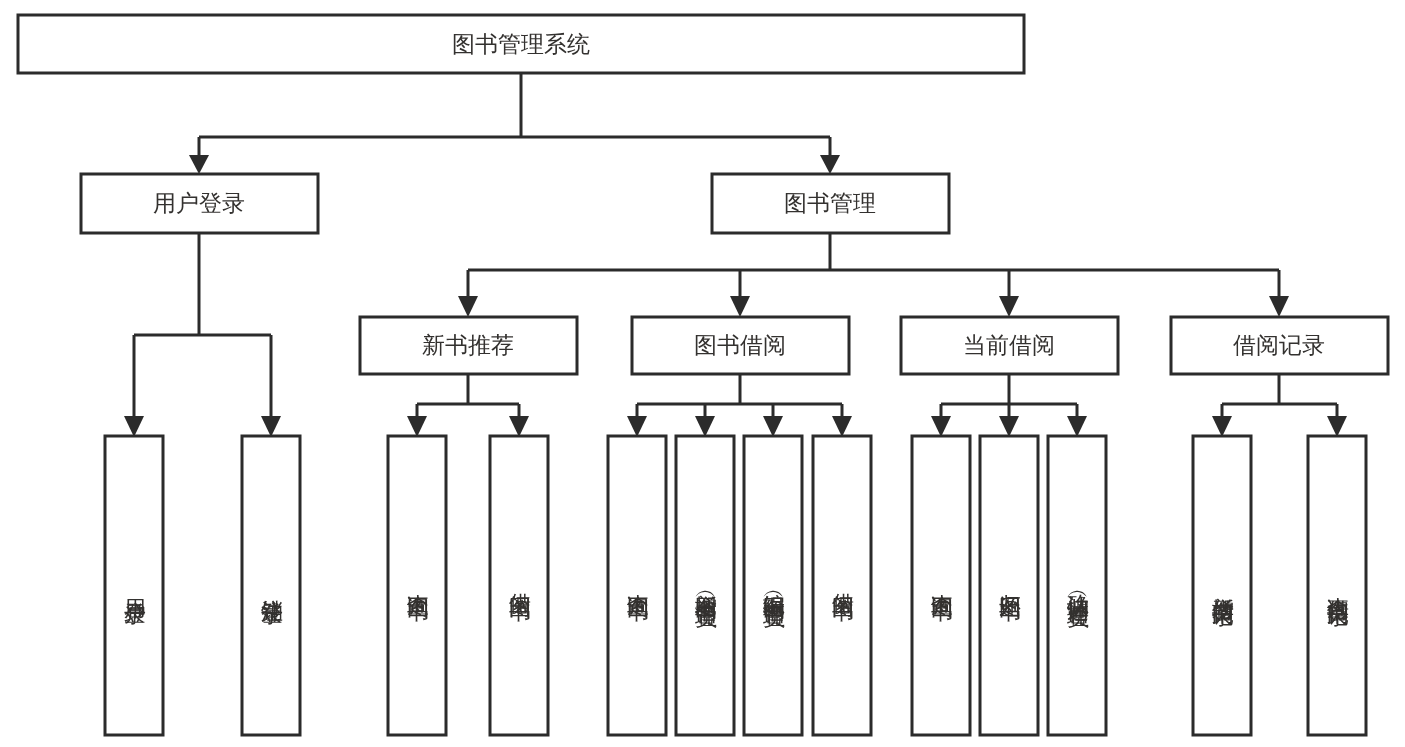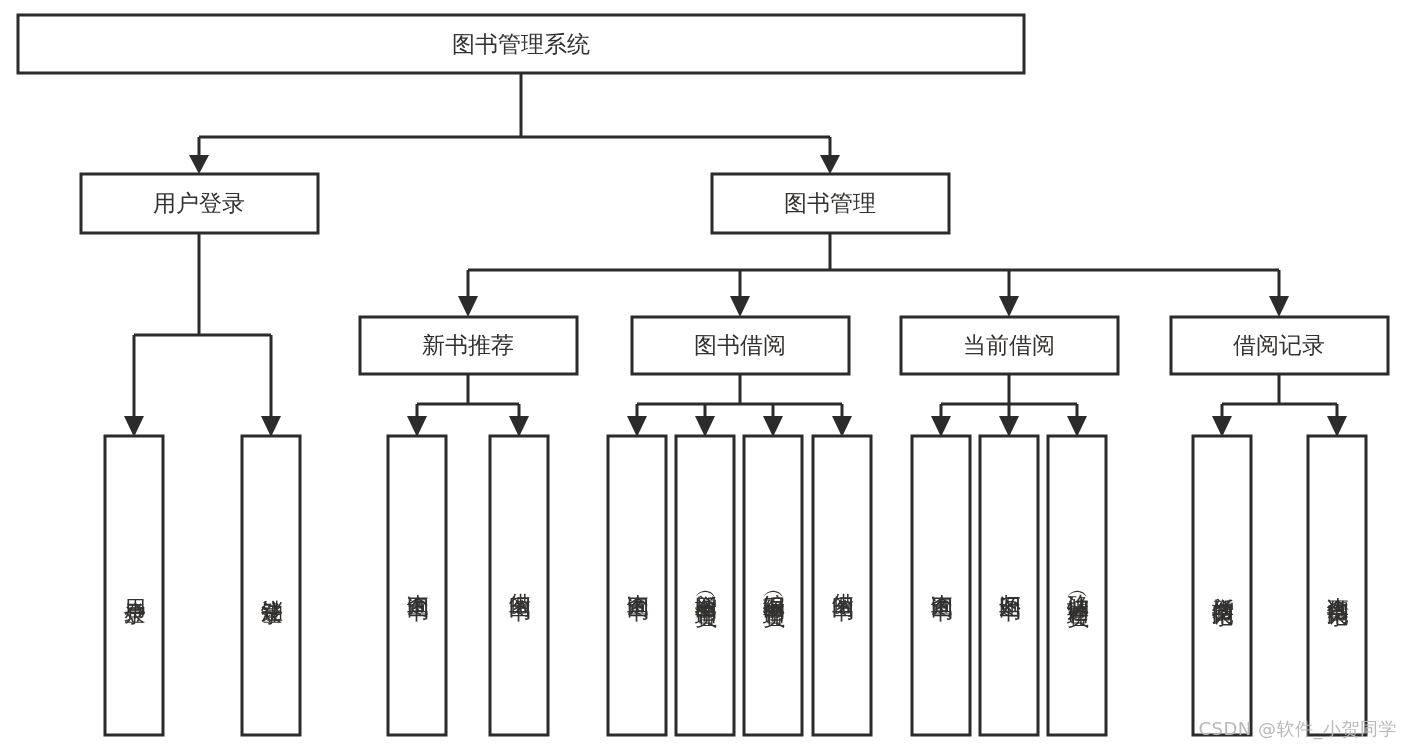--- a/index.html
+++ b/index.html
@@ -213,14 +213,13 @@
       <rect class="node-box" x="1193" y="436" width="58" height="299"></rect>
       <text class="node-label vertical" x="1222" y="585">新增借阅记录</text>
     </g>
     <g>
       <rect class="node-box" x="1308" y="436" width="58" height="299"></rect>
       <text class="node-label vertical" x="1337" y="585">查询借阅记录</text>
     </g>
 
   </svg>
 
-  <div class="watermark">CSDN @软件_小贺同学</div>
 </div>
 
 </body></html>

